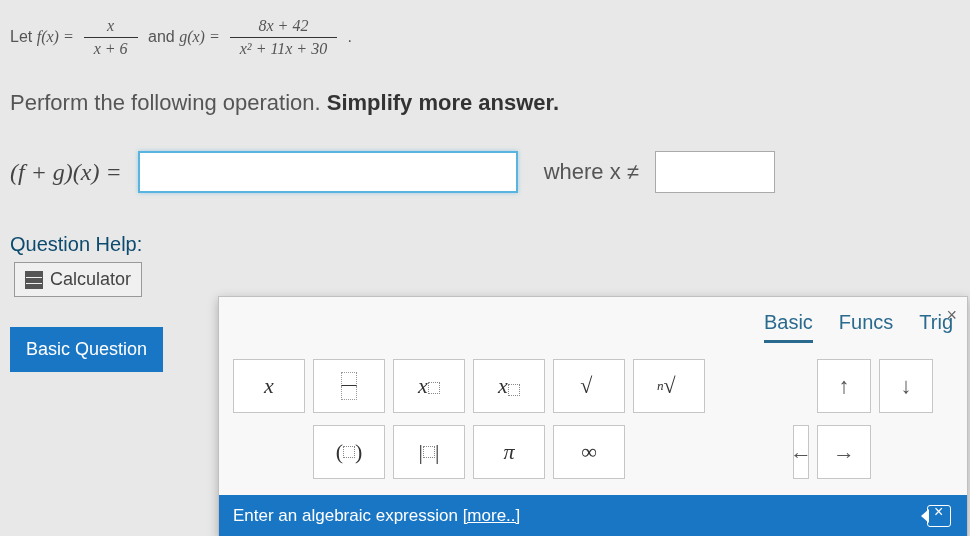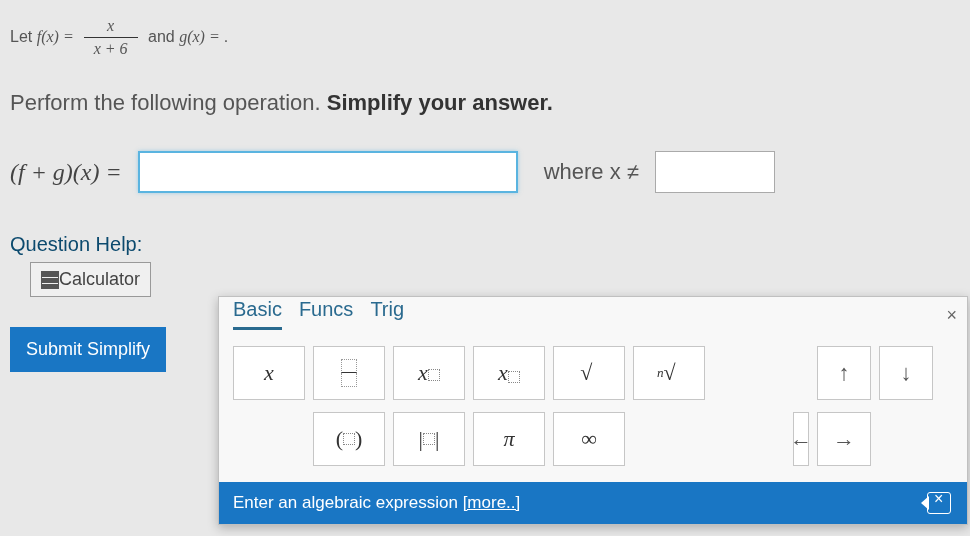--- a/index.html
+++ b/index.html
@@ -51,28 +51,28 @@
     height: 42px;
     border: 1px solid #aaa;
     background: #fff;
     padding: 4px 8px;
     font-size: 18px;
   }
   .help-row { font-size: 20px; color: #0c4a6e; margin-top: 40px; }
   .calc-row {
     display: flex;
     align-items: center;
-    gap: 0;
+    gap: 7px;
     font-size: 18px;
     color: #444;
     border: 1px solid #999;
     padding: 6px 10px;
     width: fit-content;
     margin-top: 6px;
-    margin-left: 20px;
+    margin-left: 4px;
     background: #f0f0f0;
   }
   .calc-icon {
     width: 18px; height: 18px;
     display: inline-block;
     background:
       linear-gradient(#555,#555),
       linear-gradient(#555,#555),
       linear-gradient(#555,#555);
     background-size: 100% 5px, 100% 5px, 100% 5px;
@@ -95,25 +95,26 @@
     position: absolute;
     left: 218px;
     top: 296px;
     width: 750px;
     background: #f8f8f8;
     border: 1px solid #c0c0c0;
     box-shadow: 0 3px 10px rgba(0,0,0,0.25);
   }
   .palette-tabs {
     display: flex;
-    gap: 17px;
-    padding: 1px 14px 0 14px;
+    gap: 26px;
+    padding: 14px 14px 0 14px;
     font-size: 20px;
     color: #2a6a8f;
     position: relative;
+    justify-content: flex-end;
   }
   .palette-tab {
     cursor: pointer;
     padding-bottom: 6px;
     border-bottom: 3px solid transparent;
   }
   .palette-tab.active { border-bottom-color: #2a6a8f; }
   .palette-close {
     position: absolute;
     right: 10px;
@@ -216,44 +217,48 @@
 
 <div class="problem-statement">
   <span>Let </span>
   <span class="math">f(x) = </span>
   <span class="frac math">
     <span class="num">x</span>
     <span class="den">x + 6</span>
   </span>
   <span> and </span>
   <span class="math">g(x) = </span>
+  <span class="frac math">
+    <span class="num">8x + 42</span>
+    <span class="den">x² + 11x + 30</span>
+  </span>
   <span>.</span>
 </div>
 
 <div class="instruction">
   <span>Perform the following operation. </span>
-  <strong>Simplify your answer.</strong>
+  <strong>Simplify more answer.</strong>
 </div>
 
 <div class="answer-row">
   <span class="answer-label math">(f + g)(x) = </span>
   <input class="answer-input" value="" style="">
   <span class="where-label">
     <span>where x ≠</span>
   </span>
   <input class="where-input" value="" style="">
 </div>
 
 <div class="help-row">Question Help:</div>
 <div class="calc-row">
   <span class="calc-icon"></span>
   <span>Calculator</span>
 </div>
 
-<button class="submit-btn">Submit Simplify</button>
+<button class="submit-btn">Basic Question</button>
 
 
 <div class="palette">
   <div class="palette-tabs">
     <div class="palette-tab active">Basic</div>
     <div class="palette-tab">Funcs</div>
     <div class="palette-tab">Trig</div>
     <div class="palette-close">×</div>
   </div>
   <div class="palette-grid">

